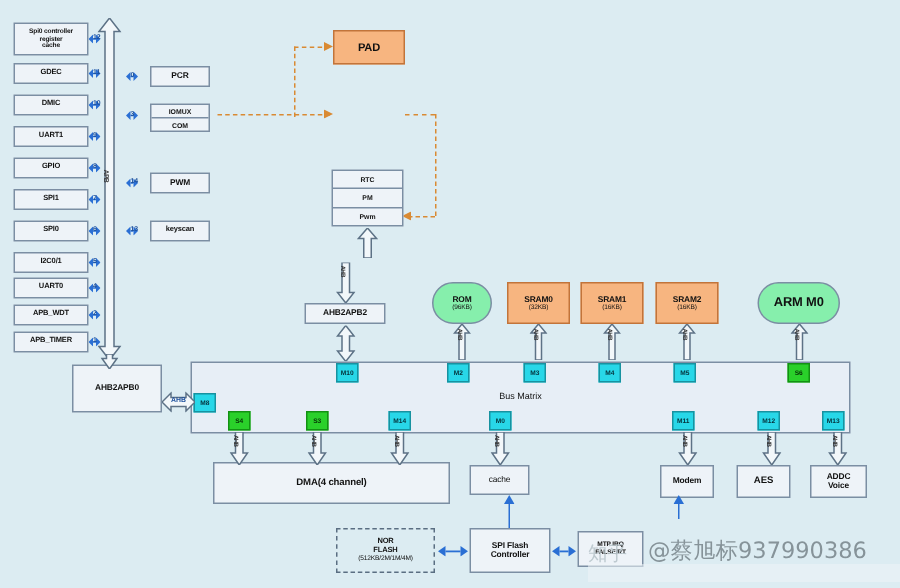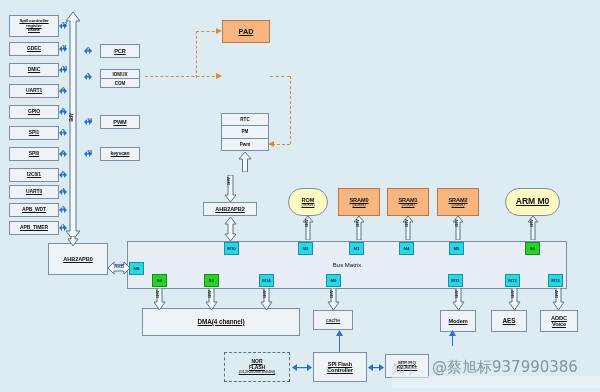--- a/index.html
+++ b/index.html
@@ -15,24 +15,23 @@
   .box{
     position:absolute;
     background:#eef3f8;
     border:1px solid #7b8ea3;
     box-sizing:border-box;
     display:flex;flex-direction:column;
     align-items:center;justify-content:center;
     color:#111;
     line-height:1.08;
     letter-spacing:-0.1px;
-    text-decoration:underline;
   }
   .box.orange{background:#f7b580;border-color:#c2743a;}
-  .box.white{background:#fef9c3;border-radius:14px;}
+  .box.white{background:#86efac;border-radius:14px;}
   .box.dashed{background:transparent;border:1px dashed #5a6e82;}
   .t5{font-size:4.4px;}
   .t55{font-size:5px;}
   .t6{font-size:5.6px;}
   .t7{font-size:6.4px;}
   .t8{font-size:7.4px;}
   .t9{font-size:8.6px;font-weight:bold;}
   .b{font-weight:bold;}
 
   

